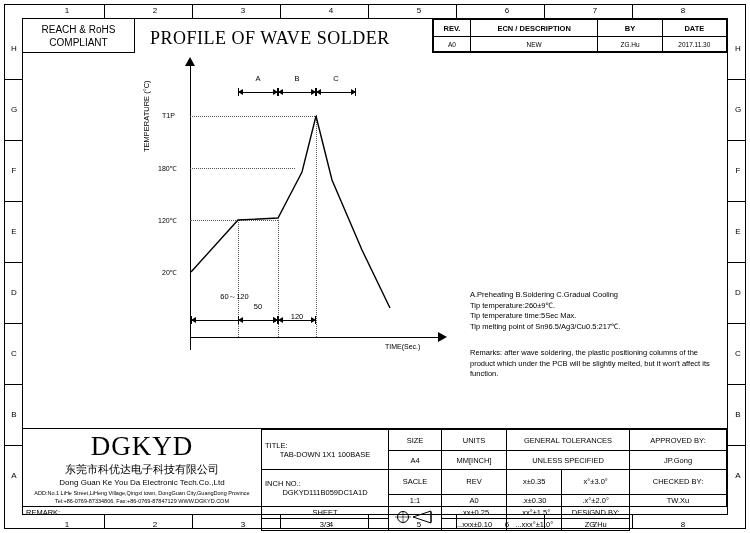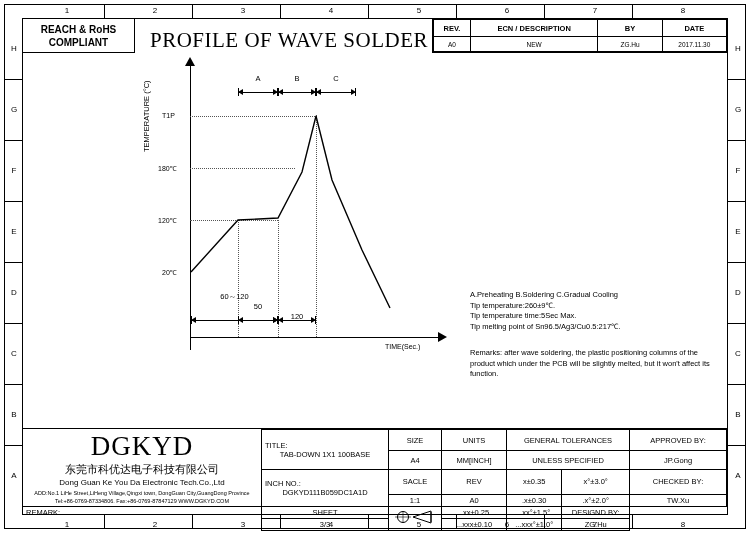--- a/index.html
+++ b/index.html
@@ -15,32 +15,32 @@
   .ztop{top:6px;width:14px;}
   .zbot{top:520px;width:14px;}
   .zlft{left:7px;width:14px;}
   .zrgt{left:731px;width:14px;}
 
   
   .tick{position:absolute;background:#000;}
 
   
   .comp{position:absolute;left:23px;top:19px;width:112px;height:34px;border-right:1px solid #000;border-bottom:1px solid #000;box-sizing:border-box;
-        display:flex;flex-direction:column;align-items:center;justify-content:center;font-family:"Liberation Sans",sans-serif;font-size:10px;font-weight:bold;line-height:13px;}
+        display:flex;flex-direction:column;align-items:center;justify-content:center;font-family:"Liberation Sans",sans-serif;font-size:10px;font-weight:normal;line-height:13px;}
 
   
   .revtab{position:absolute;left:432px;top:19px;width:295px;height:34px;box-sizing:border-box;border-left:1px solid #000;border-bottom:1px solid #000;}
   .revtab table{border-collapse:collapse;width:100%;height:100%;font-family:"Liberation Sans",sans-serif;font-size:7px;text-align:center;}
   .revtab td{border:1px solid #000;padding:0;}
   .revtab tr.head td{font-size:7.5px;font-weight:bold;height:12px;}
   .revtab tr.body td{height:10px;font-size:6.5px;}
   .revtab td.c1{width:34px;} .revtab td.c2{width:120px;} .revtab td.c3{width:60px;} .revtab td.c4{width:60px;}
 
   
-  .maintitle{position:absolute;left:150px;top:28px;font-size:21px;letter-spacing:.5px;}
+  .maintitle{position:absolute;left:150px;top:28px;font-size:18px;letter-spacing:.5px;}
 
   
   .graph{position:absolute;left:150px;top:60px;width:290px;height:300px;}
   .axis{position:absolute;background:#000;}
   .glabel{position:absolute;font-family:"Liberation Sans",sans-serif;font-size:7px;}
   .gdash{position:absolute;border-top:1px dotted #555;}
   .gvdash{position:absolute;border-left:1px dotted #555;}
   .ylab{position:absolute;left:-8px;top:92px;transform:rotate(-90deg);transform-origin:left top;font-family:"Liberation Sans",sans-serif;font-size:7.5px;white-space:nowrap;}
 
   

